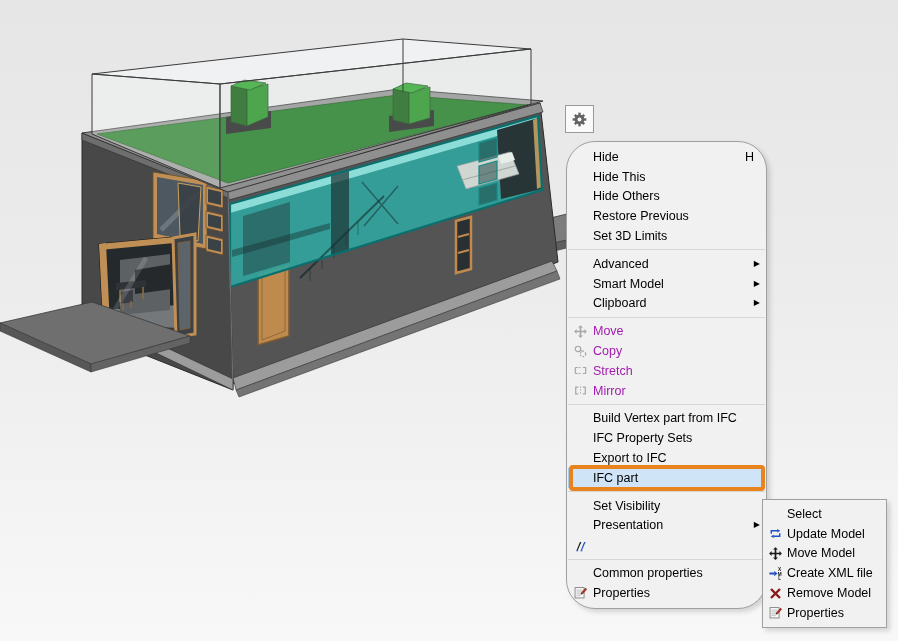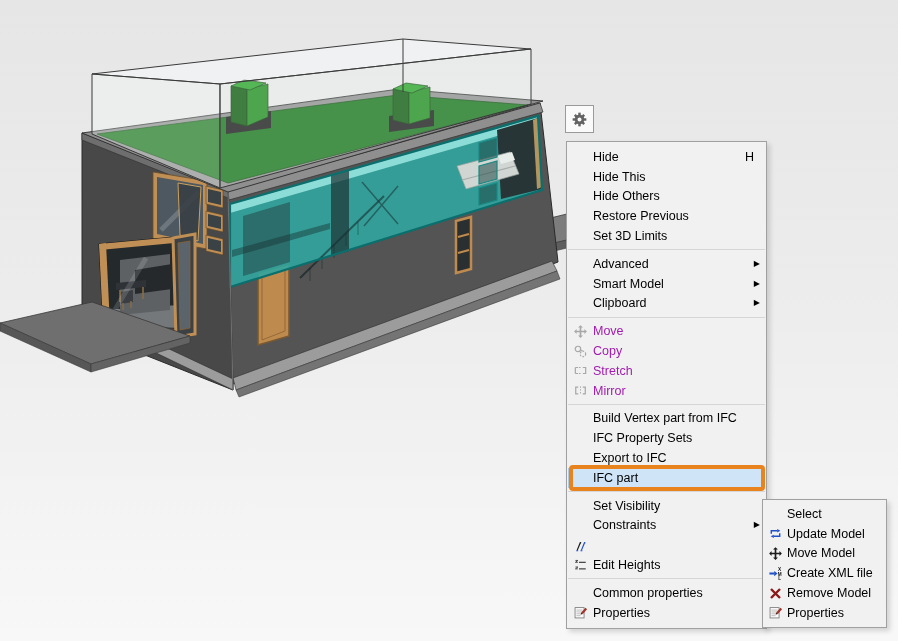--- a/index.html
+++ b/index.html
@@ -13,21 +13,21 @@
   #gear-btn{
     position:absolute;left:565px;top:105px;width:29px;height:28px;box-sizing:border-box;
     background:#fafafa;border:1px solid #9a9a9a;display:flex;align-items:center;justify-content:center;
     cursor:pointer;z-index:4;
   }
   
   .menu{
     position:absolute;background:#f1f1f1;border:1px solid #a0a0a0;box-sizing:border-box;
     box-shadow:3px 3px 5px rgba(0,0,0,.15);
   }
-  #ctx-menu{left:566px;top:141px;width:201px;padding:5px 0;z-index:5;}
+  #ctx-menu{left:566px;top:141px;width:201px;padding:5px 0;z-index:5;border-radius:29px;}
   #ifc-submenu{left:762px;top:469px;width:125px;padding:4px 0;z-index:20;margin-top:30px;}
   .mi{display:flex;align-items:center;height:19.8px;position:relative;cursor:default;}
   .mi .ic{flex:0 0 26px;width:26px;display:flex;align-items:center;justify-content:center;}
   #ifc-submenu .mi .ic{flex-basis:24px;width:24px;}
   .mi .lbl{flex:1;font-size:12.5px;color:#000;white-space:nowrap;position:relative;}
   .mi .sc{font-size:12.5px;color:#000;padding-right:12px;position:relative;}
   .mi .arr{font-size:8px;color:#000;padding-right:6px;line-height:1;position:relative;}
   .mi.dis .lbl{color:#a21caf;}
   .sep{border-top:1px solid #d6d6d6;margin:3.5px 1px;height:0;}
   .mico{width:15px;height:15px;display:block;}
@@ -284,45 +284,34 @@
     <span class="lbl">IFC part</span>
   </div>
   <div class="sep"></div>
 
   <div class="mi">
     <span class="ic"></span>
     <span class="lbl">Set Visibility</span>
   </div>
   <div class="mi">
     <span class="ic"></span>
-    <span class="lbl">Constraints</span>
+    <span class="lbl">Presentation</span>
     <span class="arr">▶</span>
   </div>
   <div class="mi">
     <span class="ic">
       <svg class="mico" viewBox="0 0 16 16">
         <path d="M4.4 13.2 L8 4.6" stroke="#1a1a1a" stroke-width="1.3" fill="none"></path>
         <path d="M8.9 13.2 L12.5 4.6" stroke="#2050c8" stroke-width="1.3" fill="none"></path>
         <path d="M7.3 4.2 l1.6 0.7 -0.7 1.6 z" fill="#1a1a1a"></path>
         <path d="M11.8 4.2 l1.6 0.7 -0.7 1.6 z" fill="#2050c8"></path>
         <path d="M3.5 13.6 h2 M8 13.6 h2" stroke="#2050c8" stroke-width="1.1"></path>
       </svg>
     </span>
   </div>
-  <div class="mi">
-    <span class="ic">
-      <svg class="mico" viewBox="0 0 16 16">
-        <path d="M2.6 2.6 h2.6 l-2.6 2 h2.6" fill="none" stroke="#333" stroke-width="0.9"></path>
-        <path d="M6.4 4.6 H13.6" stroke="#333" stroke-width="1.2"></path>
-        <path d="M2.6 9.6 h2.6 l-2.6 2 h2.6" fill="none" stroke="#333" stroke-width="0.9"></path>
-        <path d="M6.4 11.6 H13.6" stroke="#333" stroke-width="1.2"></path>
-      </svg>
-    </span>
-    <span class="lbl">Edit Heights</span>
-  </div>
   <div class="sep"></div>
 
   <div class="mi">
     <span class="ic"></span>
     <span class="lbl">Common properties</span>
   </div>
   <div class="mi">
     <span class="ic">
       <svg class="mico" viewBox="0 0 16 16">
         <rect x="2.2" y="2.8" width="9.6" height="11" fill="#fdfdfd" stroke="#777" stroke-width="0.9"></rect>

